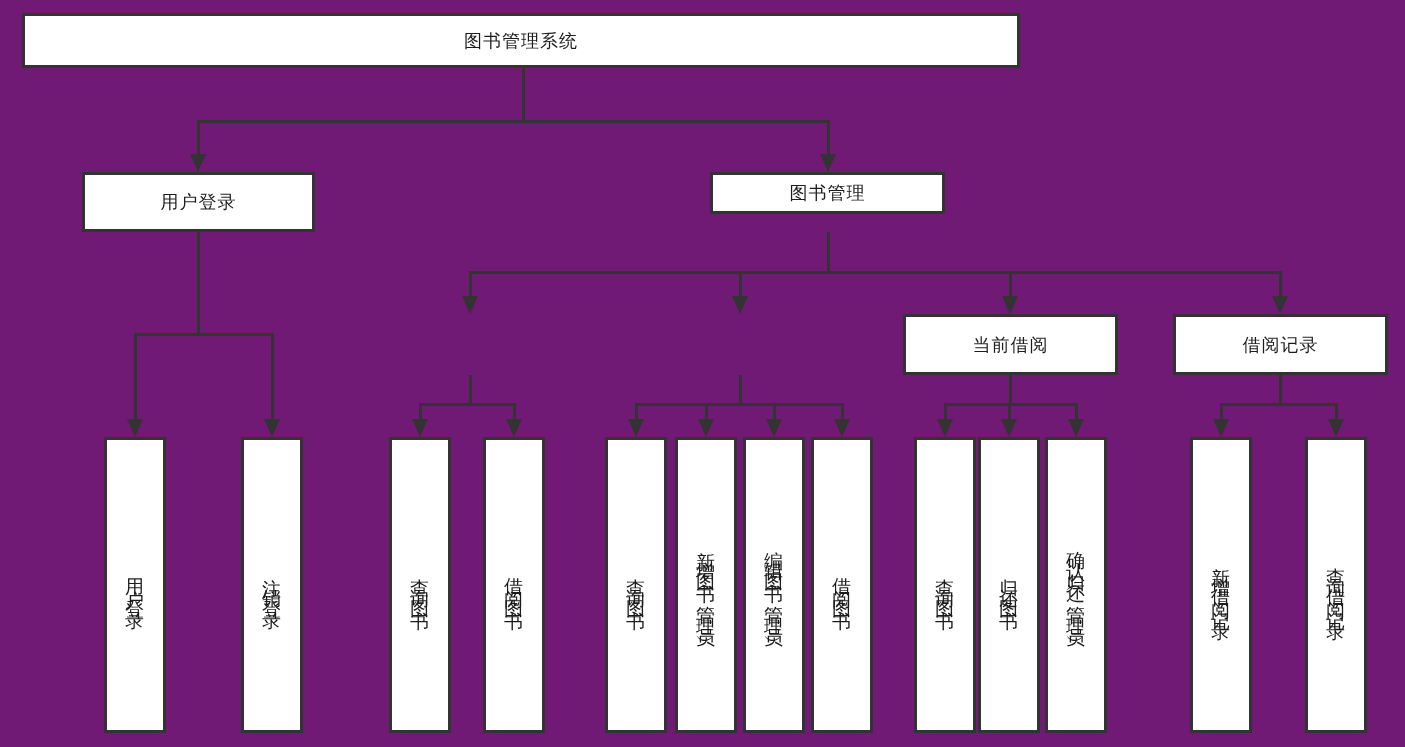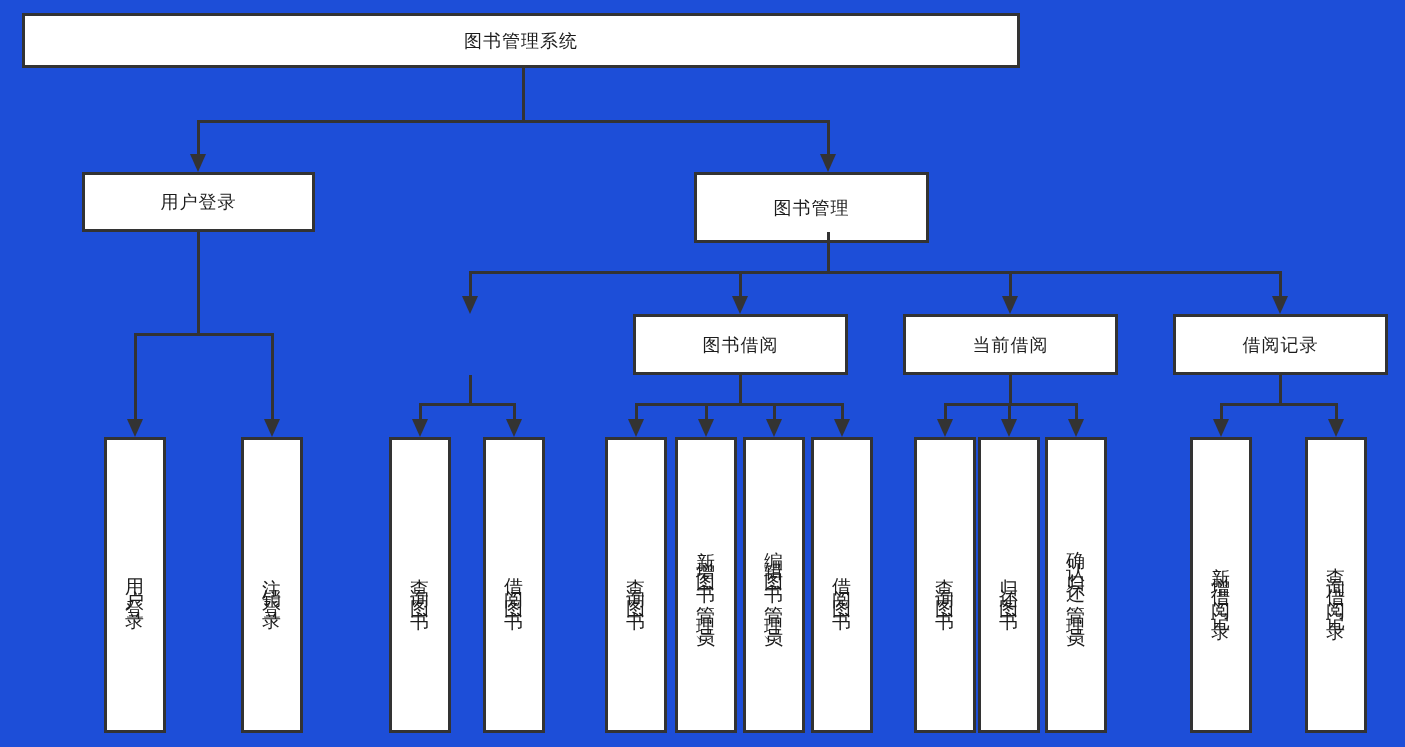--- a/index.html
+++ b/index.html
@@ -5,21 +5,21 @@
   html, body {
     margin: 0;
     padding: 0;
     background: #ffffff;
     font-family: "Liberation Sans", "DejaVu Sans", sans-serif;
   }
   .canvas {
     position: relative;
     width: 1405px;
     height: 747px;
-    background: #1d4ed8;
+    background: #701a75;
     overflow: hidden;
   }
   .box {
     position: absolute;
     box-sizing: border-box;
     background: #ffffff;
     border: 3px solid #333333;
     display: flex;
     align-items: center;
     justify-content: center;
@@ -68,21 +68,21 @@
   <div class="v" style="left:522px;top:68px;width:3px;height:54px;"></div>
   <div class="h" style="left:197px;top:120px;width:633px;height:3px;"></div>
   <div class="v" style="left:197px;top:120px;width:3px;height:36px;"></div>
   <div class="tri" style="left:190px;top:154px;"></div>
   <div class="v" style="left:827px;top:120px;width:3px;height:36px;"></div>
   <div class="tri" style="left:820px;top:154px;"></div>
 
   <div class="box" style="left:82px;top:172px;width:233px;height:60px;">
     <span>用户登录</span>
   </div>
-  <div class="box" style="left:694px;top:172px;width:235px;height:71px;">
+  <div class="box" style="left:710px;top:172px;width:235px;height:42px;">
     <span>图书管理</span>
   </div>
 
   <div class="v" style="left:197px;top:232px;width:3px;height:103px;"></div>
   <div class="h" style="left:134px;top:333px;width:140px;height:3px;"></div>
   <div class="v" style="left:134px;top:333px;width:3px;height:88px;"></div>
   <div class="tri" style="left:127px;top:419px;"></div>
   <div class="v" style="left:271px;top:333px;width:3px;height:88px;"></div>
   <div class="tri" style="left:264px;top:419px;"></div>
 
@@ -90,23 +90,20 @@
   <div class="h" style="left:469px;top:271px;width:813px;height:3px;"></div>
   <div class="v" style="left:469px;top:271px;width:3px;height:27px;"></div>
   <div class="tri" style="left:462px;top:296px;"></div>
   <div class="v" style="left:739px;top:271px;width:3px;height:27px;"></div>
   <div class="tri" style="left:732px;top:296px;"></div>
   <div class="v" style="left:1009px;top:271px;width:3px;height:27px;"></div>
   <div class="tri" style="left:1002px;top:296px;"></div>
   <div class="v" style="left:1279px;top:271px;width:3px;height:27px;"></div>
   <div class="tri" style="left:1272px;top:296px;"></div>
 
-  <div class="box" style="left:633px;top:314px;width:215px;height:61px;">
-    <span>图书借阅</span>
-  </div>
   <div class="box" style="left:903px;top:314px;width:215px;height:61px;">
     <span>当前借阅</span>
   </div>
   <div class="box" style="left:1173px;top:314px;width:215px;height:61px;">
     <span>借阅记录</span>
   </div>
 
   <div class="v" style="left:469px;top:375px;width:3px;height:31px;"></div>
   <div class="h" style="left:419px;top:403px;width:97px;height:3px;"></div>
   <div class="v" style="left:419px;top:403px;width:3px;height:18px;"></div>

